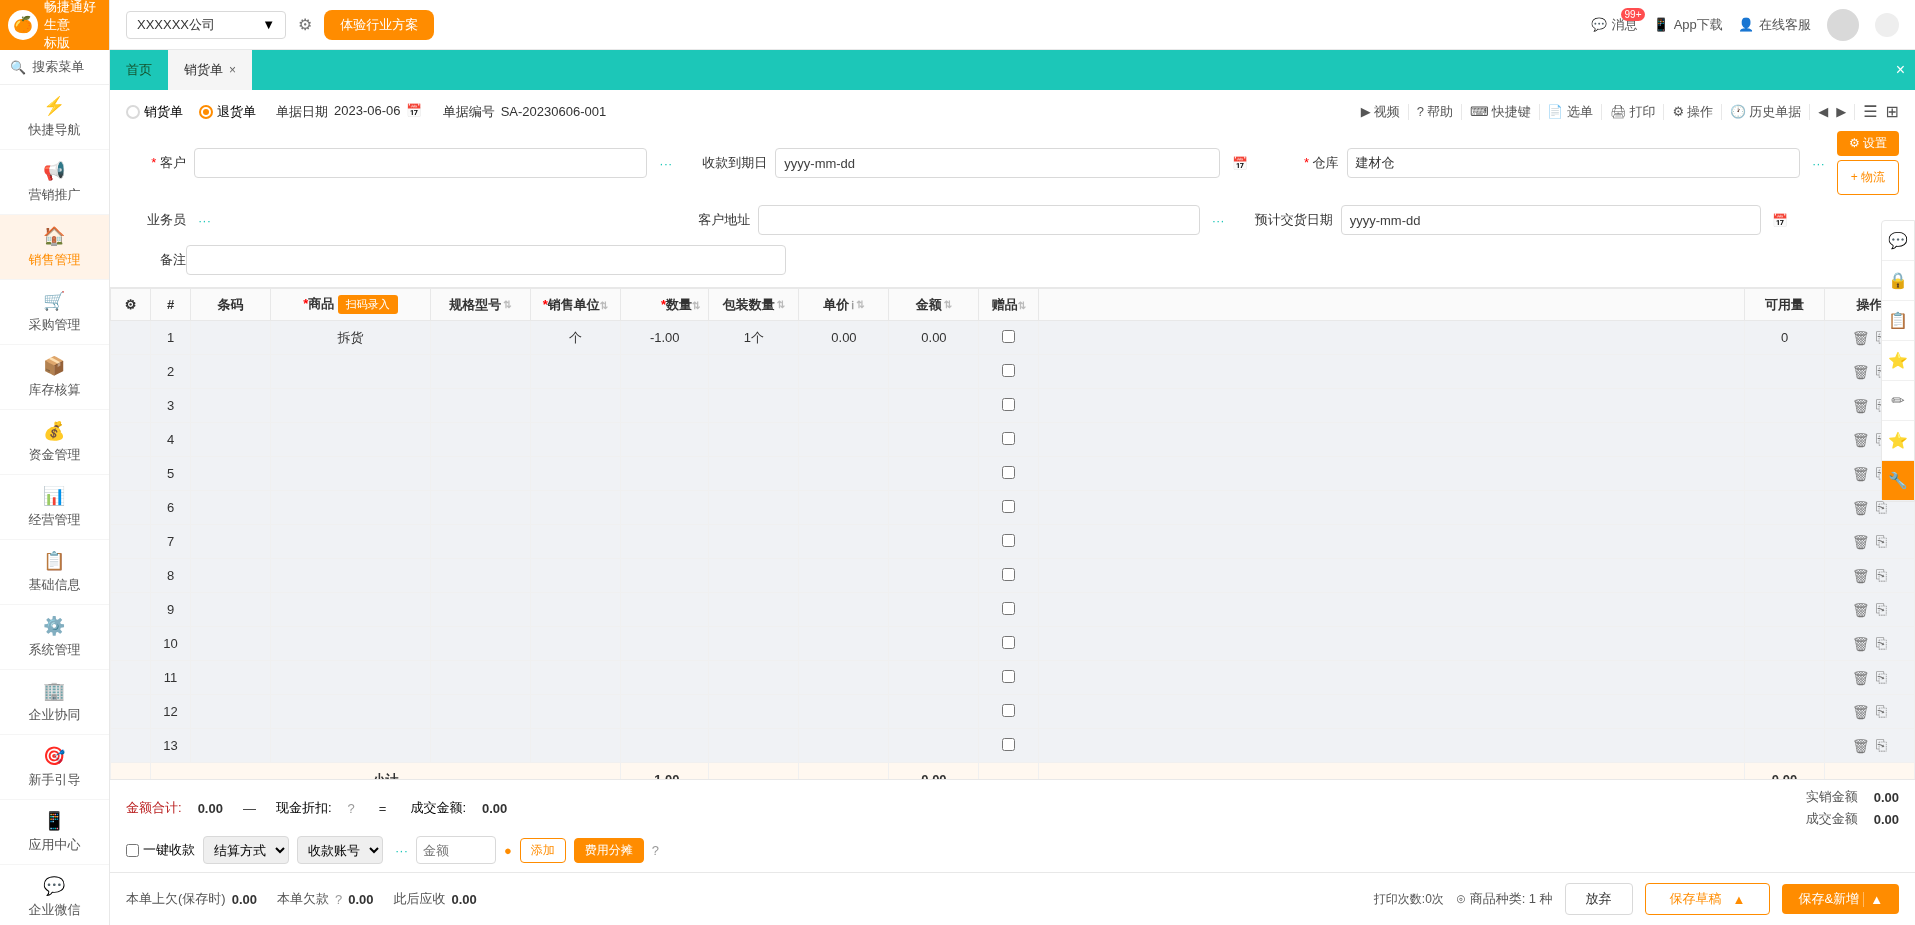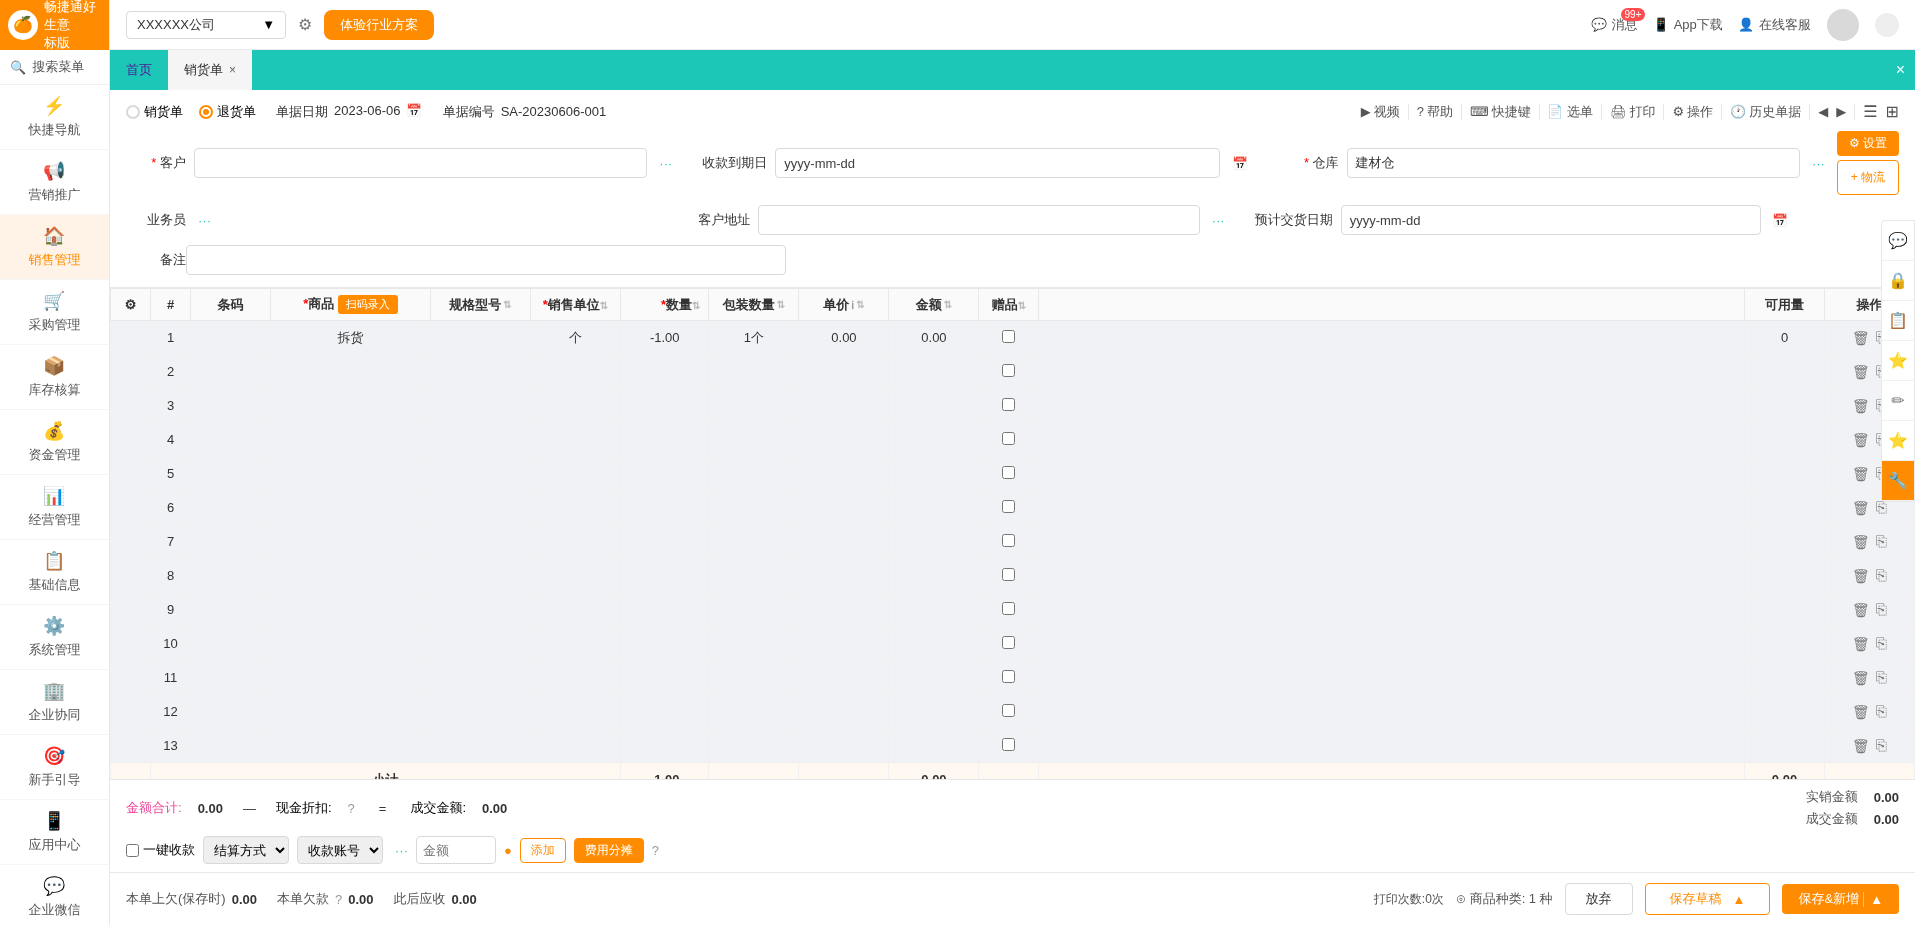--- a/index.html
+++ b/index.html
@@ -26,21 +26,21 @@
     .topbar-trial { background: #ff8c00; color: white; border: none; padding: 6px 16px; border-radius: 8px; cursor: pointer; font-size: 13px; }
     .topbar-right { margin-left: auto; display: flex; align-items: center; gap: 16px; color: #555; font-size: 13px; }
     .topbar-right-item { display: flex; align-items: center; gap: 4px; cursor: pointer; position: relative; }
     .badge { background: #ff4d4f; color: white; border-radius: 10px; font-size: 10px; padding: 1px 4px; position: absolute; top: -8px; right: -8px; }
     .topbar-avatar { width: 32px; height: 32px; background: #d9d9d9; border-radius: 50%; }
 
     
     .tabbar { height: 40px; background: #1cc7b8; display: flex; align-items: center; padding: 0 0 0 0; }
     .tab { padding: 0 16px; height: 40px; display: flex; align-items: center; gap: 6px; cursor: pointer; font-size: 13px; color: white; }
     .tab.active { background: #f5f5f5; color: #333; }
-    .tab-home { background: transparent; color: #4c1d95; }
+    .tab-home { background: transparent; color: #14532d; }
     .tab-close { font-size: 12px; color: #666; cursor: pointer; }
     .tabbar-close-btn { margin-left: auto; margin-right: 10px; cursor: pointer; color: white; font-size: 16px; }
 
     
     .form-area { background: white; padding: 12px 16px; border-bottom: 1px solid #e8e8e8; }
     .radio-group { display: flex; gap: 16px; align-items: center; }
     .radio-item { display: flex; align-items: center; gap: 4px; cursor: pointer; }
     .radio-dot { width: 14px; height: 14px; border-radius: 50%; border: 2px solid #d9d9d9; display: flex; align-items: center; justify-content: center; }
     .radio-dot.selected { border-color: #ff8c00; }
     .radio-dot.selected::after { content: ''; width: 6px; height: 6px; border-radius: 50%; background: #ff8c00; }
@@ -62,21 +62,21 @@
     .red-text { color: #ff4d4f; }
     .th-sort { display: flex; align-items: center; justify-content: center; gap: 2px; }
     .sort-icon { font-size: 10px; color: #bbb; }
     .required-star { color: red; }
     .op-icons { display: flex; align-items: center; justify-content: center; gap: 6px; }
     .op-icon { cursor: pointer; color: #777; font-size: 14px; }
 
     
     .bottom-bar { background: white; border-top: 1px solid #e8e8e8; padding: 8px 16px; }
     .bottom-row1 { display: flex; align-items: center; gap: 16px; margin-bottom: 8px; }
-    .amount-label { color: #ec4899; }
+    .amount-label { color: #b91c1c; }
     .amount-dash { color: #333; margin: 0 4px; }
     .equals { color: #333; margin: 0 8px; }
     .bottom-row2 { display: flex; align-items: center; gap: 8px; }
     .checkbox-item { display: flex; align-items: center; gap: 4px; cursor: pointer; }
     .select-field { border: 1px solid #d9d9d9; border-radius: 4px; padding: 2px 6px; height: 28px; min-width: 80px; }
     .input-field { border: 1px solid #d9d9d9; border-radius: 4px; padding: 2px 6px; height: 28px; }
     .btn-add { background: white; color: #ff8c00; border: 1px solid #ff8c00; padding: 3px 10px; border-radius: 4px; cursor: pointer; font-size: 12px; }
     .btn-expense { background: white; color: #ff8c00; border: 1px solid #ff8c00; padding: 3px 10px; border-radius: 4px; cursor: pointer; font-size: 12px; }
     .btn-expense.active { background: #ff8c00; color: white; }
     .question-icon { color: #999; cursor: pointer; }

